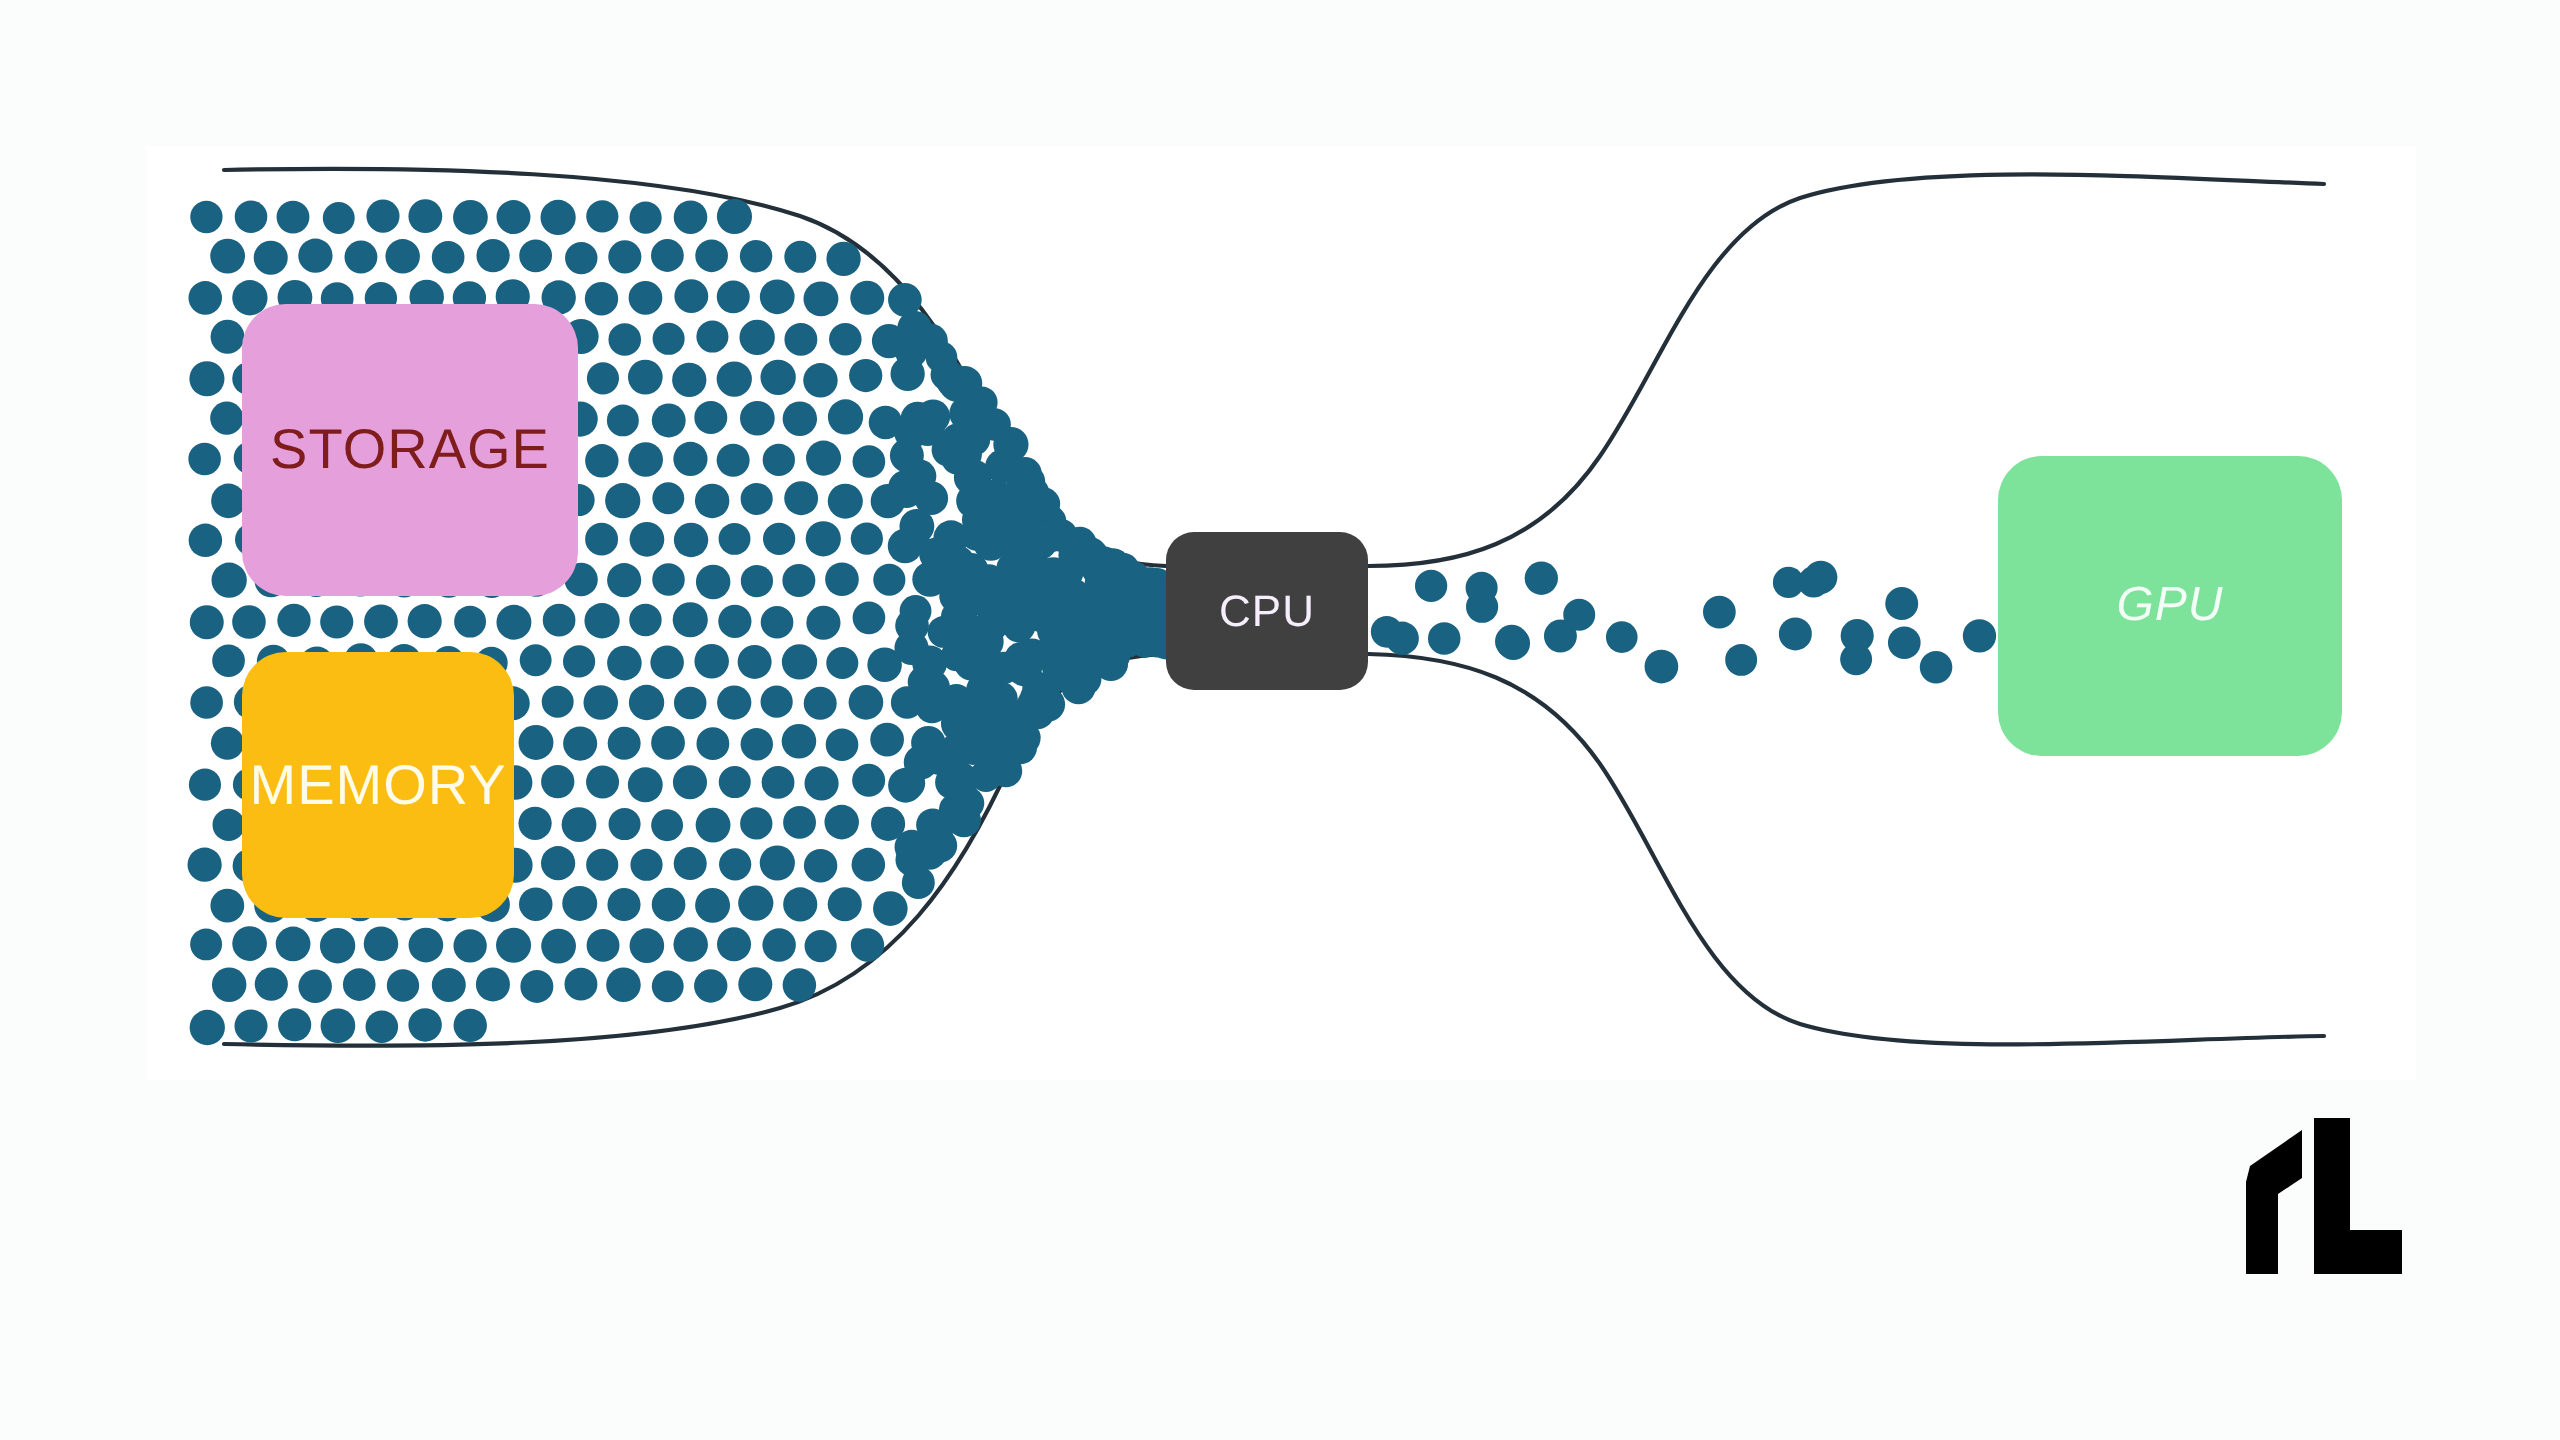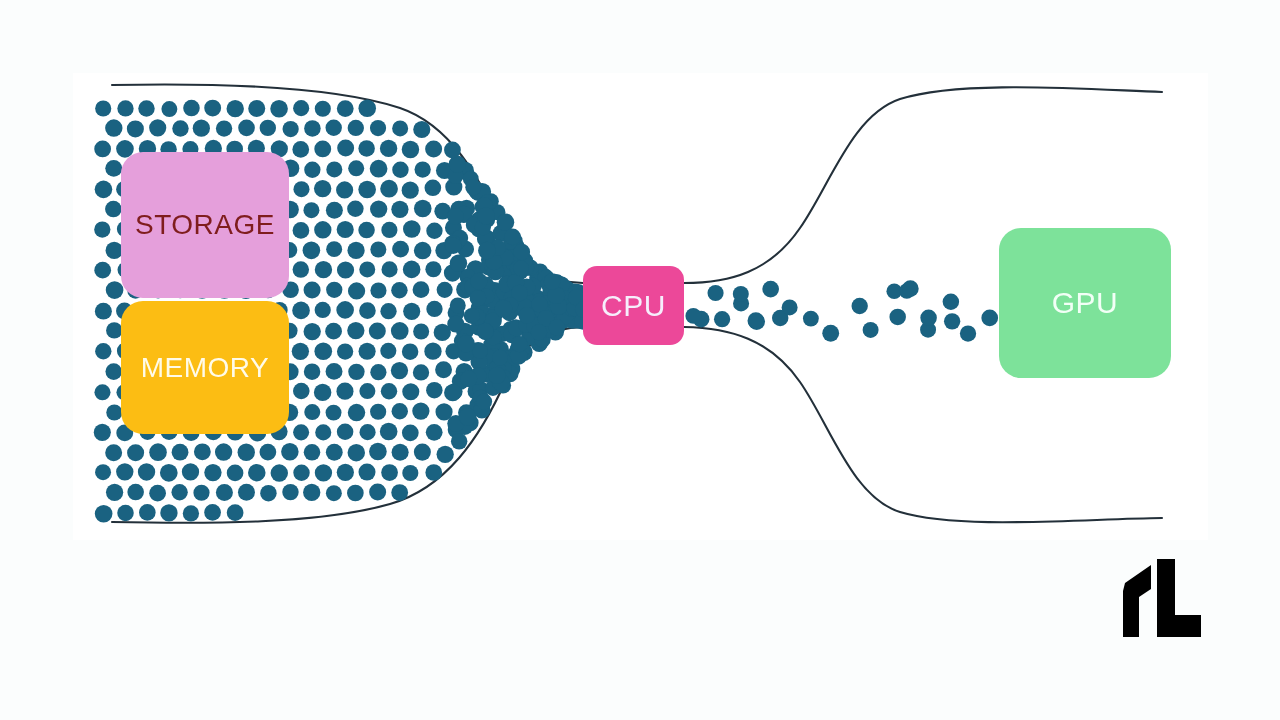--- a/index.html
+++ b/index.html
@@ -50,47 +50,48 @@
     top: 152px;
     width: 168px;
     height: 146px;
     background: #e59fdb;
     border-radius: 22px;
     color: #7f1d1d;
     font-size: 28px;
   }
   #memory-box {
     left: 121px;
-    top: 301px;
-    width: 168px;
+    top: 326px;
+    width: 136px;
     height: 133px;
     background: #fcbd13;
     border-radius: 22px;
     color: #fffbe9;
     font-size: 28px;
   }
   #cpu-box {
     left: 583px;
     top: 266px;
     width: 101px;
     height: 79px;
-    background: #ec4899;
+    background: #404040;
     border-radius: 14px;
     color: #f6eefc;
-    font-size: 30px;
+    font-size: 22px;
   }
   #gpu-box {
     left: 999px;
     top: 228px;
     width: 172px;
     height: 150px;
     background: #7de29a;
     border-radius: 22px;
     color: #f2fff6;
-    font-size: 30px;
+    font-size: 24px;
+    font-style: italic;
   }
   #brand-logo {
     position: absolute;
     left: 1113px;
     top: 553px;
     width: 95px;
     height: 90px;
   }
 </style>
 </head>

